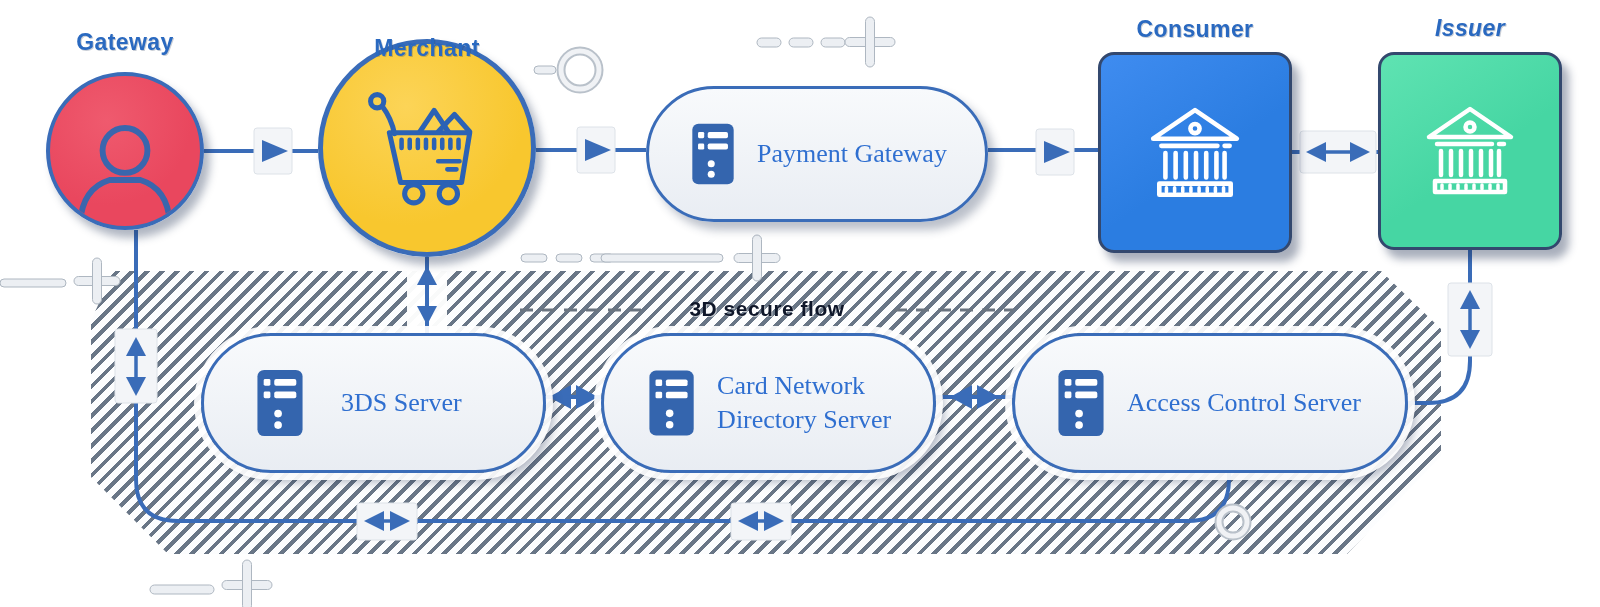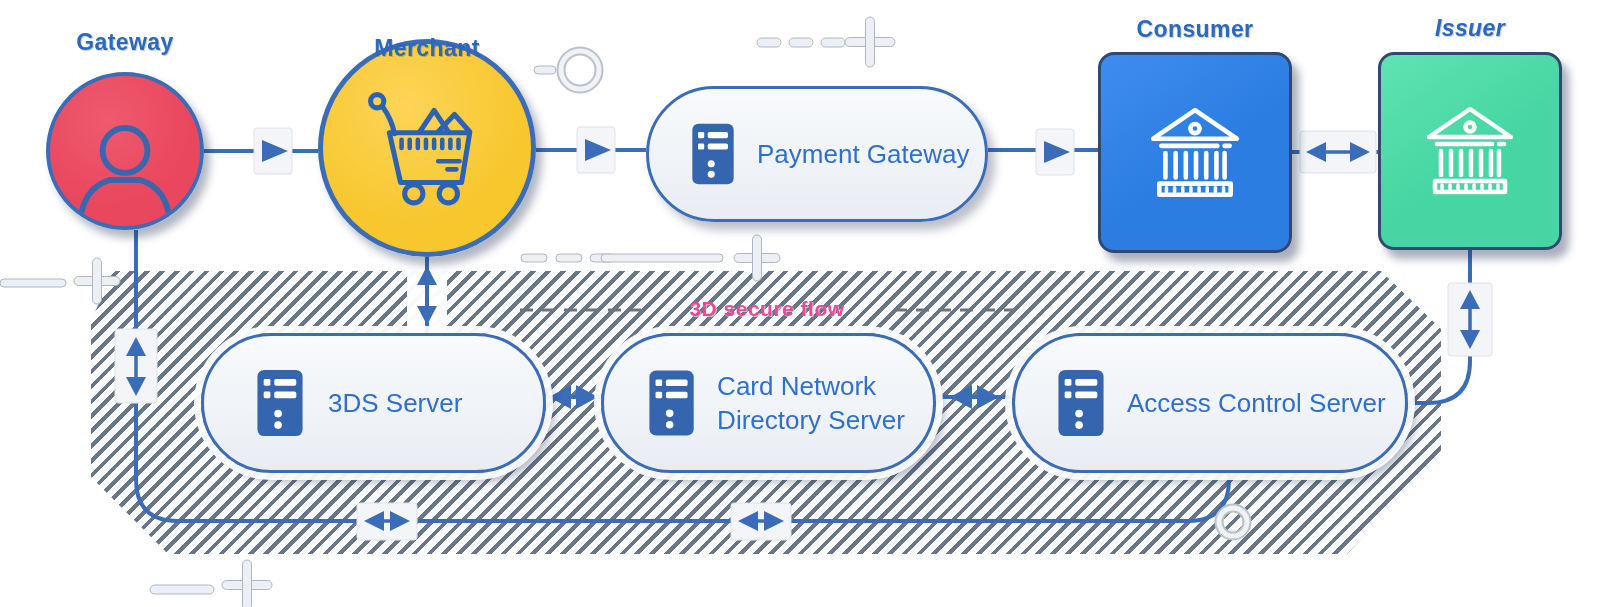--- a/index.html
+++ b/index.html
@@ -17,51 +17,51 @@
   .ln{stroke:var(--line);stroke-width:4;fill:none;}
   .arr{fill:var(--line);}
   .astub{stroke:var(--line);stroke-width:3.5;}
   .wbox{fill:#f3f5f8;stroke:#dde2e8;stroke-width:1;}
   .wband{fill:rgba(255,255,255,.96);}
   .deco{fill:#eceff3;stroke:#aeb7c1;stroke-width:1;}
   .ringOuter{fill:none;stroke:#b9c1ca;stroke-width:9;}
   .ringInner{fill:none;stroke:#f0f2f5;stroke-width:5;}
   .zdash{stroke:#6a7480;stroke-width:3;stroke-dasharray:13 9;fill:none;}
   
-  .node{position:absolute;box-sizing:border-box;}
+  .node{position:absolute;box-sizing:border-box;font-family:Liberation Serif, serif;}
   .circleNode{border-radius:50%;display:flex;align-items:flex-end;justify-content:center;
     overflow:hidden;box-shadow:6px 8px 8px rgba(30,45,80,.35);}
   #consumer{left:46px;top:72px;width:158px;height:158px;border:4px solid var(--line);
     background:radial-gradient(circle at 38% 30%, #ef5a6e 0%, var(--consumerRed) 60%);}
   #merchant{left:318px;top:39px;width:218px;height:218px;border:5px solid var(--line);
     background:radial-gradient(circle at 40% 30%, #fcd457 0%, var(--merchantYellow) 62%);
     align-items:center;}
   .squareNode{border-radius:16px;display:flex;align-items:center;justify-content:center;
     border:3px solid #33486e;box-shadow:7px 9px 9px rgba(30,45,80,.38);}
   #acquirer{left:1098px;top:52px;width:194px;height:201px;
     background:linear-gradient(145deg,#3f8cf0 0%,var(--acquirerBlue) 55%);}
   #issuer{left:1378px;top:52px;width:184px;height:198px;
     background:linear-gradient(145deg,#5fe3b2 0%,var(--issuerGreen) 55%);}
   .pill{position:absolute;box-sizing:border-box;border-radius:70px;
     border:3px solid var(--pillBorder);
     background:linear-gradient(180deg,#f8fafc 0%,#e9edf3 100%);
     display:flex;align-items:center;}
   .pill.inZone{box-shadow:0 0 0 7px rgba(255,255,255,.92), 8px 9px 10px rgba(30,45,80,.34);}
   #gateway{left:646px;top:86px;width:342px;height:136px;padding-left:42px;gap:22px;
     box-shadow:7px 8px 10px rgba(30,45,80,.30);}
-  #tds{left:201px;top:333px;width:345px;height:140px;padding-left:52px;gap:24px;}
+  #tds{left:201px;top:333px;width:345px;height:140px;padding-left:52px;gap:37px;}
   #cnds{left:601px;top:333px;width:335px;height:140px;padding-left:44px;gap:22px;}
   #acs{left:1012px;top:333px;width:396px;height:140px;padding-left:42px;gap:22px;}
   .pillLabel{color:var(--pillText);font-size:26px;font-weight:500;line-height:1.32;}
   #cnds .pillLabel{width:220px;}
   
   .nodeLabel{position:absolute;transform:translateX(-50%);color:var(--labelBlue);
     font-size:23px;font-weight:700;letter-spacing:.4px;white-space:nowrap;
     text-shadow:1px 1px 0 rgba(40,60,90,.25);}
-  #zoneLabel{position:absolute;transform:translateX(-50%);color:#ec4899;
+  #zoneLabel{position:absolute;transform:translateX(-50%);color:#0f172a;
     font-size:21px;font-weight:700;letter-spacing:.5px;white-space:nowrap;
     text-shadow:1px 1px 0 rgba(255,255,255,.6);}
   .icon{display:block;}
 </style>
 </head>
 <body>
 
 <div id="canvas">
 
   <div id="hatch"></div>

